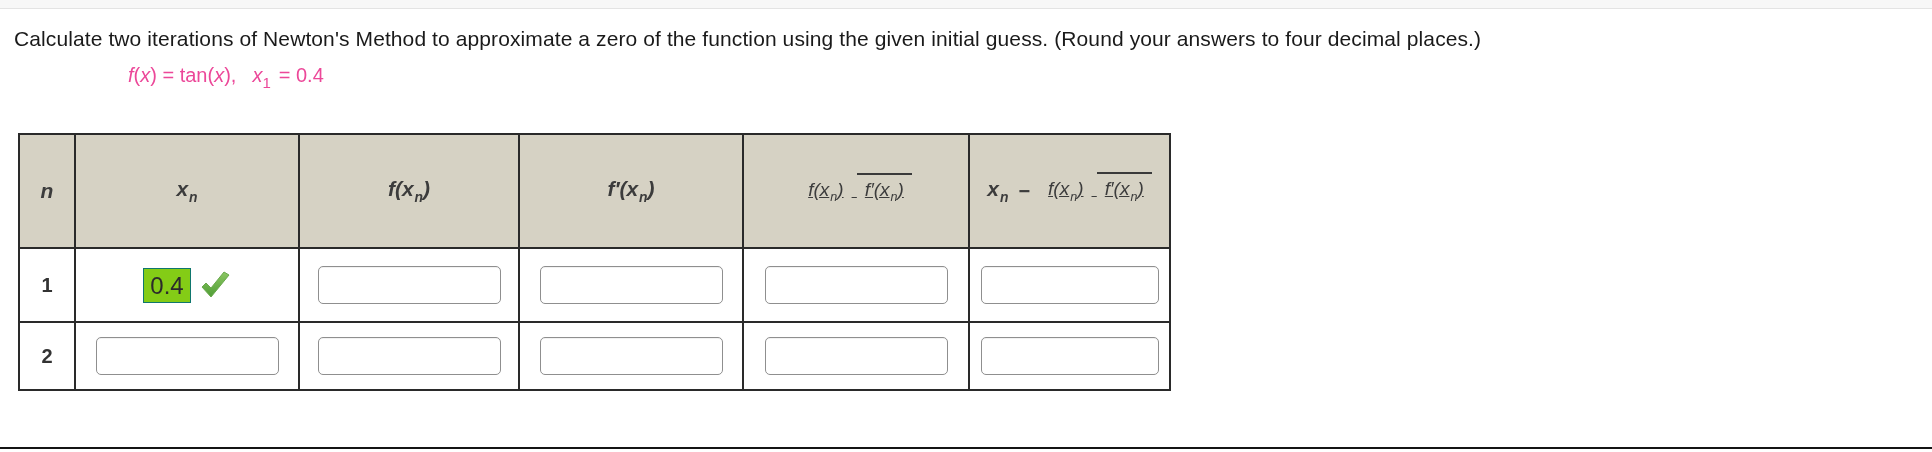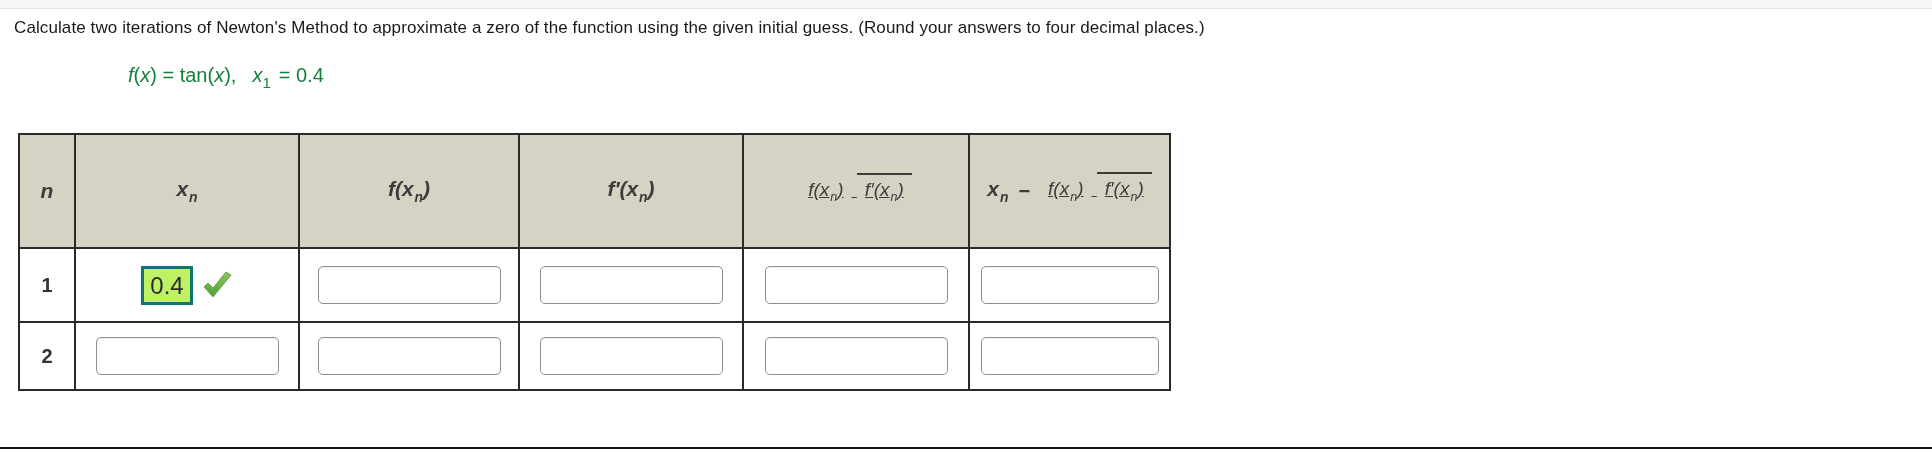--- a/index.html
+++ b/index.html
@@ -5,25 +5,25 @@
   html,body{margin:0;padding:0;}
   body{
     width:1932px;height:452px;position:relative;overflow:hidden;
     background:#ffffff;font-family:"Liberation Sans",sans-serif;color:#1a1a1a;
   }
   .top-strip{
     position:absolute;left:0;top:0;width:1932px;height:8px;
     background:#f7f7f7;border-bottom:1px solid #e3e3e3;
   }
   .question{
-    position:absolute;left:14px;top:18px;font-size:17px;color:#1a1a1a;
+    position:absolute;left:14px;top:27px;font-size:21px;color:#1a1a1a;
     white-space:nowrap;letter-spacing:0.1px;
   }
   .formula{
-    position:absolute;left:128px;top:64px;font-size:20px;color:#15803d;white-space:nowrap;
+    position:absolute;left:128px;top:64px;font-size:20px;color:#ec4899;white-space:nowrap;
   }
   .formula .v{font-style:italic;}
   .formula sub{font-size:15px;vertical-align:-6px;line-height:0;}
   .formula .gap{margin-left:16px;}
   .formula .tail{margin-left:8px;}
 
   table.newton{
     position:absolute;left:18px;top:133px;border-collapse:collapse;table-layout:fixed;
   }
   table.newton th, table.newton td{
@@ -49,21 +49,21 @@
     display:block;margin:0 auto;width:183px;height:38px;box-sizing:border-box;
     border:1px solid #8f8f8f;border-radius:5px;background:#fff;
     box-shadow:inset 0 1px 0 rgba(0,0,0,0.05);outline:none;
     font-family:"Liberation Sans",sans-serif;font-size:18px;padding:0 8px;color:#222;
   }
   .cell-input.narrow{width:178px;}
 
   .answer-wrap{display:flex;align-items:center;justify-content:center;gap:8px;}
   .answer-box{
     min-width:34px;height:33px;line-height:33px;padding:0 6px;
-    background:#bef264;border:3px solid #0f766e;color:#2b2b2b;
+    background:#84cc16;border:1px solid #0f766e;color:#2b2b2b;
     font-size:24px;font-style:normal;font-weight:normal;text-align:center;
   }
   .check-svg{display:block;}
 
   .bottom-rule{
     position:absolute;left:0;bottom:3px;width:1932px;height:2px;background:#141414;
   }
 </style>
 </head>
 <body>

